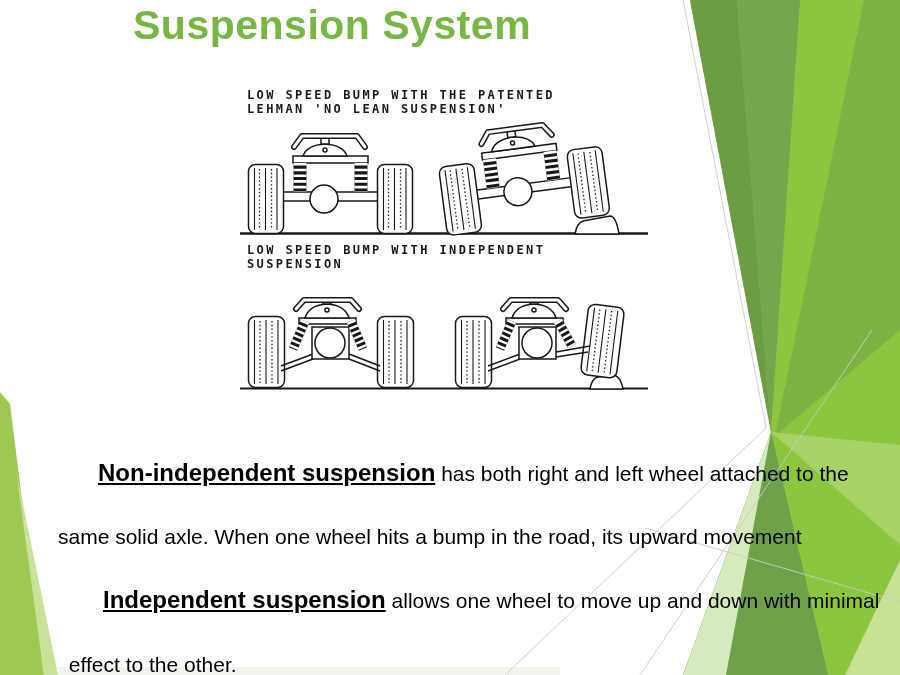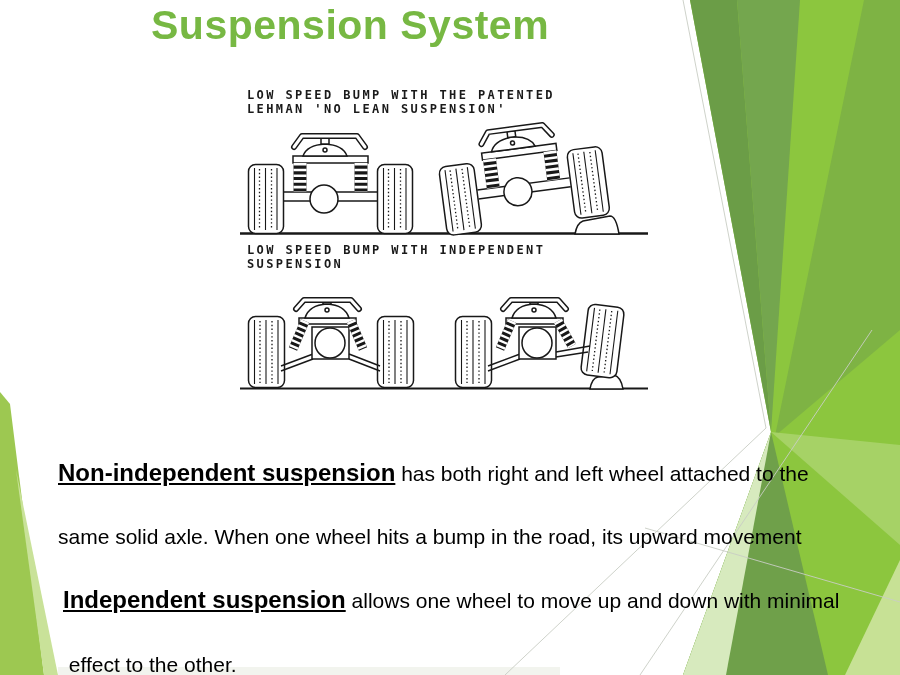--- a/index.html
+++ b/index.html
@@ -2,21 +2,21 @@
 <html><head>
 <meta charset="utf-8">
 <style>
   html,body{margin:0;padding:0;}
   body{
     width:900px;height:675px;position:relative;overflow:hidden;
     background:#ffffff;font-family:"Liberation Sans",sans-serif;
   }
   .deco{position:absolute;left:0;top:0;z-index:0;}
   .slide-title{
-    position:absolute;left:151px;top:2px;z-index:3;
+    position:absolute;left:133px;top:2px;z-index:3;
     font-size:41px;font-weight:bold;color:#77b843;letter-spacing:0.5px;
     white-space:nowrap;
   }
   .diagram{position:absolute;left:230px;top:82px;z-index:2;}
   .cap{
     font-family:"DejaVu Sans Mono",monospace;font-size:12px;font-weight:bold;
     letter-spacing:2.4px;fill:#1a1a1a;
   }
   .ink{stroke:#181818;fill:none;stroke-width:1.5;}
   .inkF{fill:#ffffff;stroke:#181818;stroke-width:1.5;}
@@ -25,21 +25,21 @@
   .tld{stroke:#181818;stroke-width:1.3;stroke-dasharray:1.4 2.4;}
   .coilB{stroke:#181818;stroke-width:13;}
   .coilS{stroke:#ffffff;stroke-width:13;stroke-dasharray:2.6 3.1;}
   .coilB2{stroke:#181818;stroke-width:9;}
   .coilS2{stroke:#ffffff;stroke-width:9;stroke-dasharray:2.4 3;}
   .hbB{fill:none;stroke:#181818;stroke-width:6;stroke-linejoin:round;stroke-linecap:round;}
   .hbW{fill:none;stroke:#ffffff;stroke-width:3;stroke-linejoin:round;stroke-linecap:round;}
   .para{position:absolute;z-index:3;color:#000;white-space:pre;}
   .p-line{font-size:21px;line-height:28px;height:28px;}
   #p2 .p-line{line-height:39px;height:29px;}
-  .lead{font-size:24px;font-weight:bold;text-decoration:underline;}
+  .lead{font-size:24px;font-weight:bold;text-decoration:underline;margin-left:40px;}
   .hairline{stroke:#c9cdc4;stroke-width:1;fill:none;opacity:0.9;}
 </style>
 </head>
 <body>
 
 <svg class="deco" width="900" height="675" viewBox="0 0 900 675" aria-hidden="true">
   <polygon points="690,0 900,0 900,675 683,675 771,432" fill="#8cc63e"></polygon>
   <polygon points="864,0 900,0 900,330 775,436" fill="#7eb344"></polygon>
   <polygon points="690,0 737,0 771,432" fill="#6b9d47"></polygon>
   <polygon points="737,0 800,0 771,432" fill="#74a64e"></polygon>

